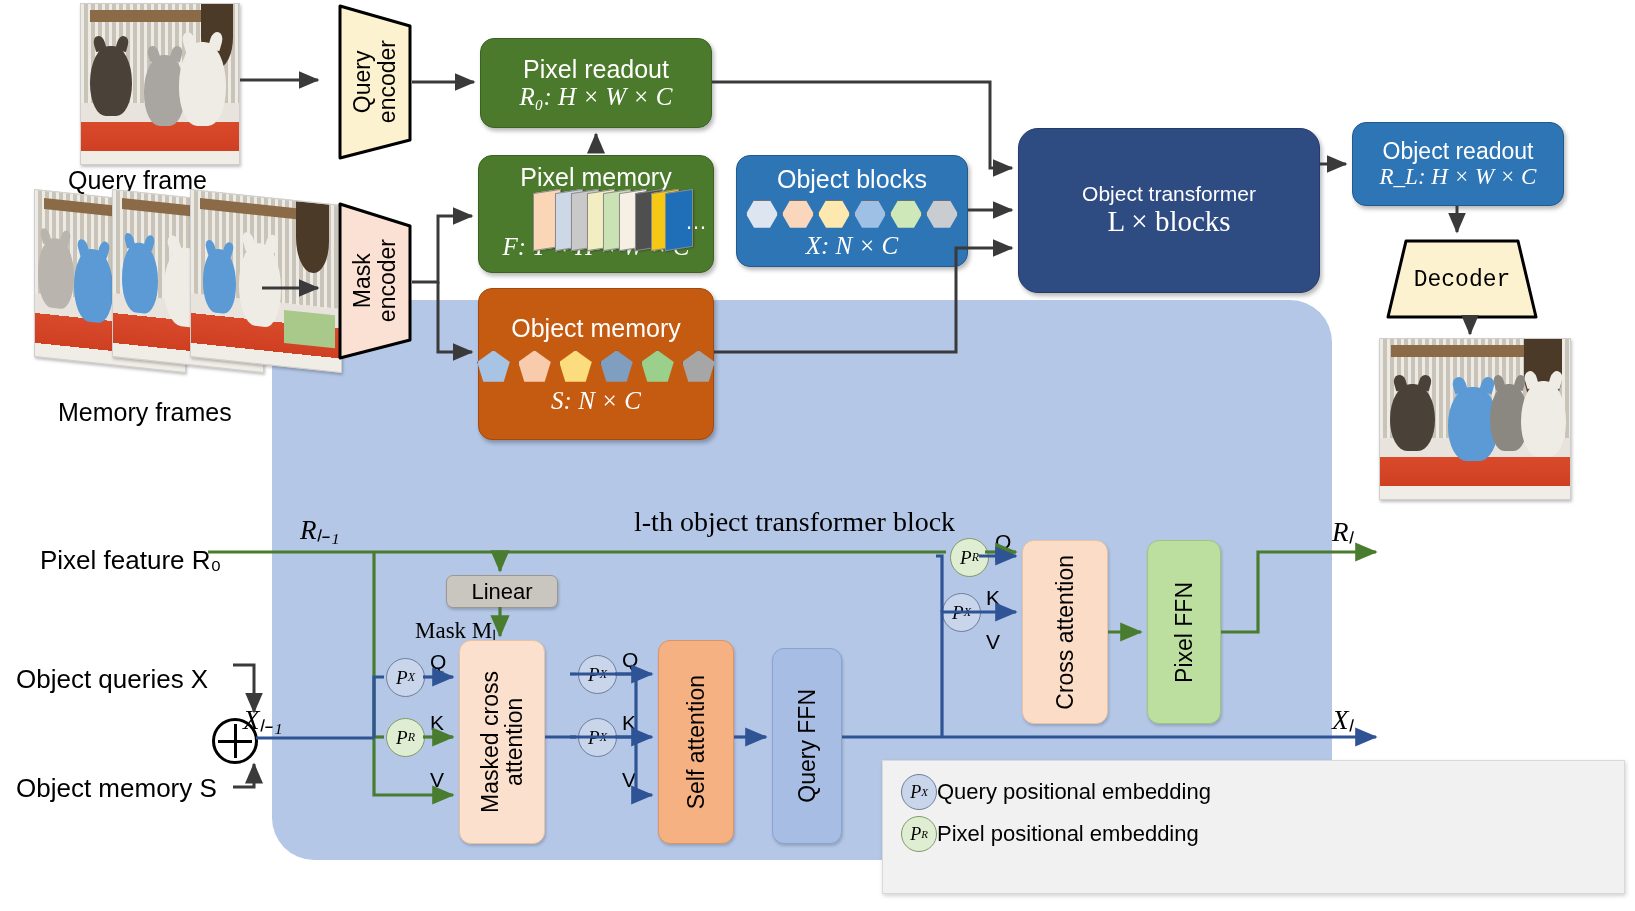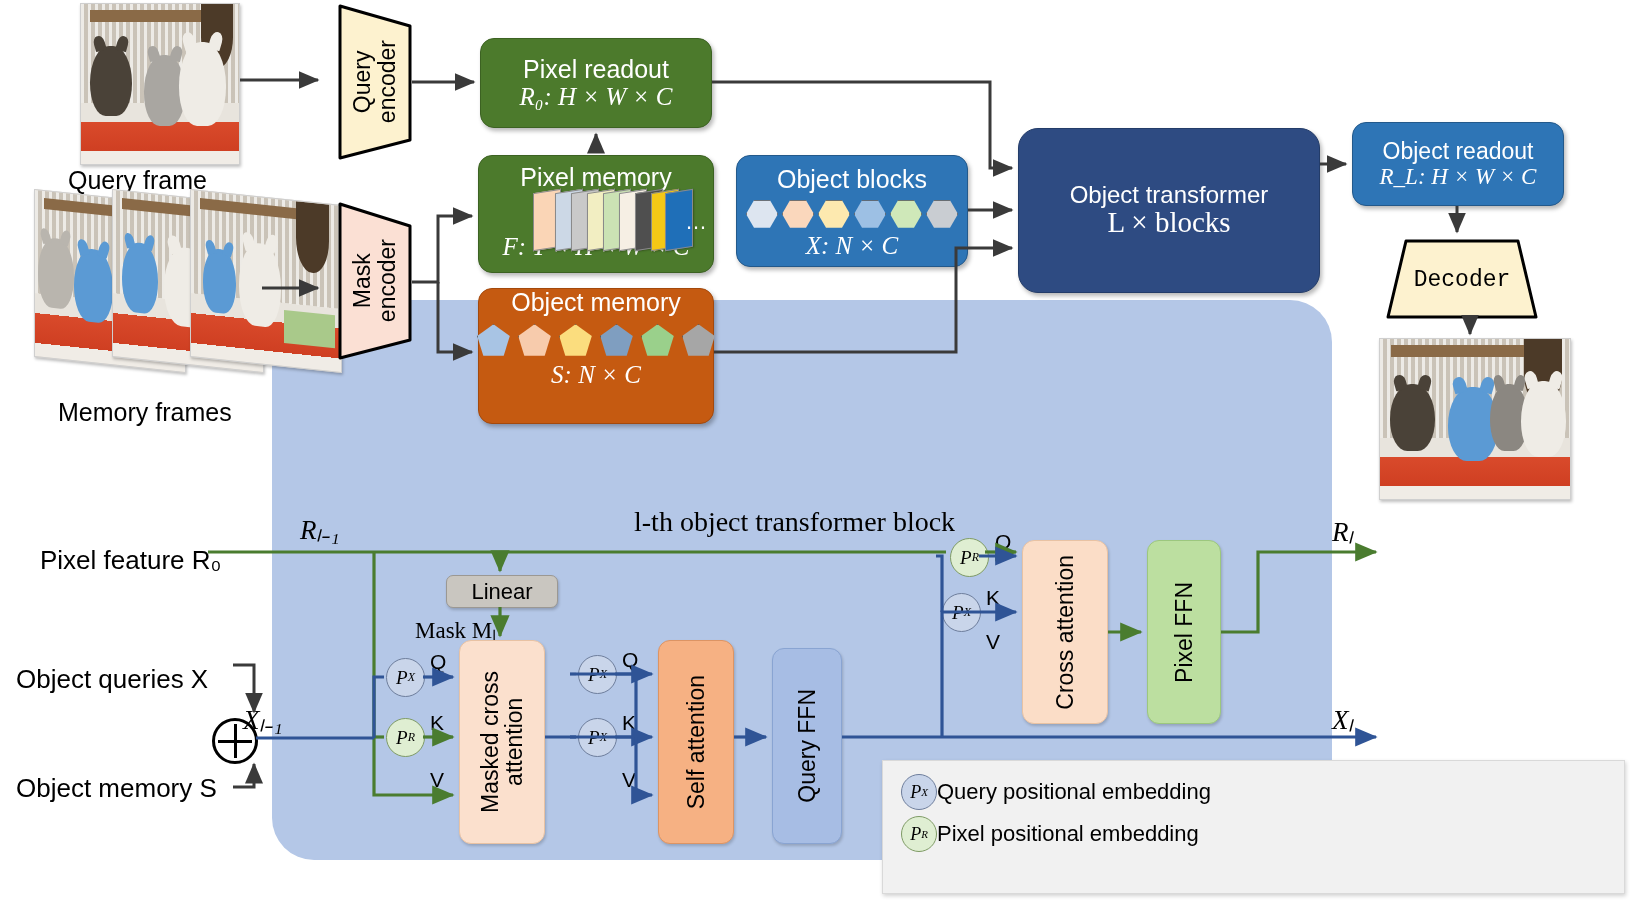--- a/index.html
+++ b/index.html
@@ -200,35 +200,35 @@
       <div class="hex" style="background:#dde5f0;"></div>
       <div class="hex" style="background:#fad7bc;"></div>
       <div class="hex" style="background:#fde9af;"></div>
       <div class="hex" style="background:#9dc0e4;"></div>
       <div class="hex" style="background:#cfe8b9;"></div>
       <div class="hex" style="background:#c9cdd2;margin-right:0;"></div>
     </div>
     <div class="t2 white-txt">X: N × C</div>
   </div>
 
-  <div class="node orange-box" style="left:478px;top:288px;width:236px;height:136px;justify-content:flex-start;padding-top:0;">
+  <div class="node orange-box" style="left:478px;top:288px;width:236px;height:152px;justify-content:flex-start;padding-top:26px;">
     <div class="t1 white-txt">Object memory</div>
     <div style="display:flex;align-items:center;margin:8px 0 4px 0;">
       <div class="pent" style="background:#a8c4e4;"></div>
       <div class="pent" style="background:#f7cbac;"></div>
       <div class="pent" style="background:#fbdd7e;"></div>
       <div class="pent" style="background:#7f9ec0;"></div>
       <div class="pent" style="background:#9ad08b;"></div>
       <div class="pent" style="background:#a6a6a6;margin-right:0;"></div>
     </div>
     <div class="t2 white-txt">S: N × C</div>
   </div>
 
   <div class="node navy-box" style="left:1018px;top:128px;width:302px;height:165px;border-radius:20px;">
-    <div class="t1 white-txt" style="font-size:24px;">Object transformer</div>
+    <div class="t1 white-txt" style="font-size:21px;">Object transformer</div>
     <div class="t2 white-txt" style="font-size:29px;font-style:normal;">L × blocks</div>
   </div>
 
   <div class="node lightblue-box" style="left:1352px;top:122px;width:212px;height:84px;">
     <div class="t1 white-txt" style="font-size:23px;">Object readout</div>
     <div class="t2 white-txt" style="font-size:23px;">R_L: H × W × C</div>
   </div>
 
   <div class="trap" style="left:1382px;top:237px;width:160px;height:86px;font-family:Liberation Mono, monospace;">
     <svg width="160" height="86" viewBox="0 0 160 86">

